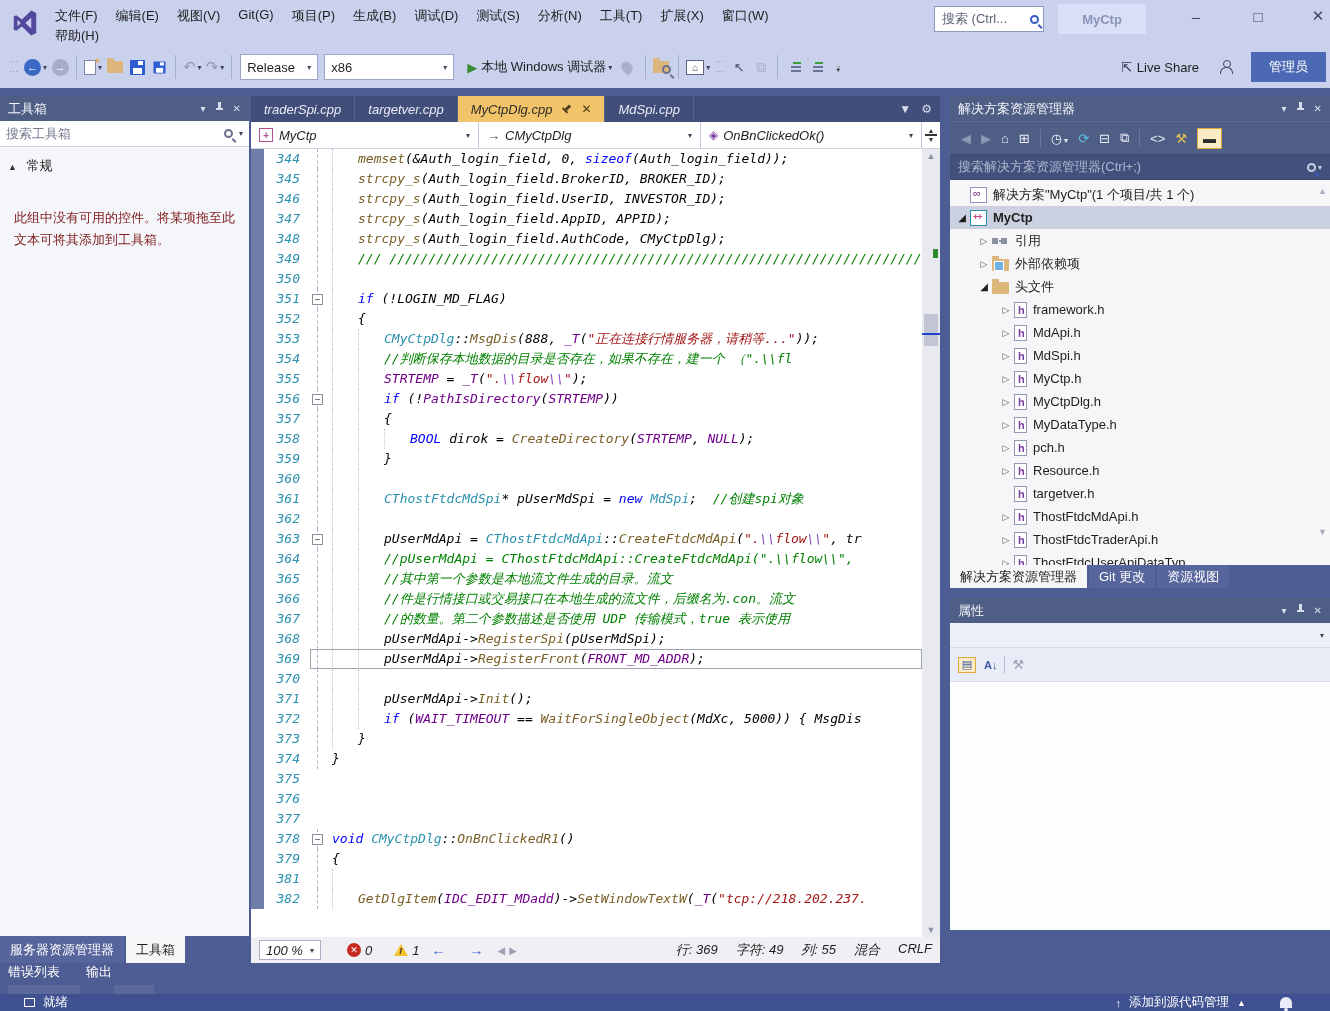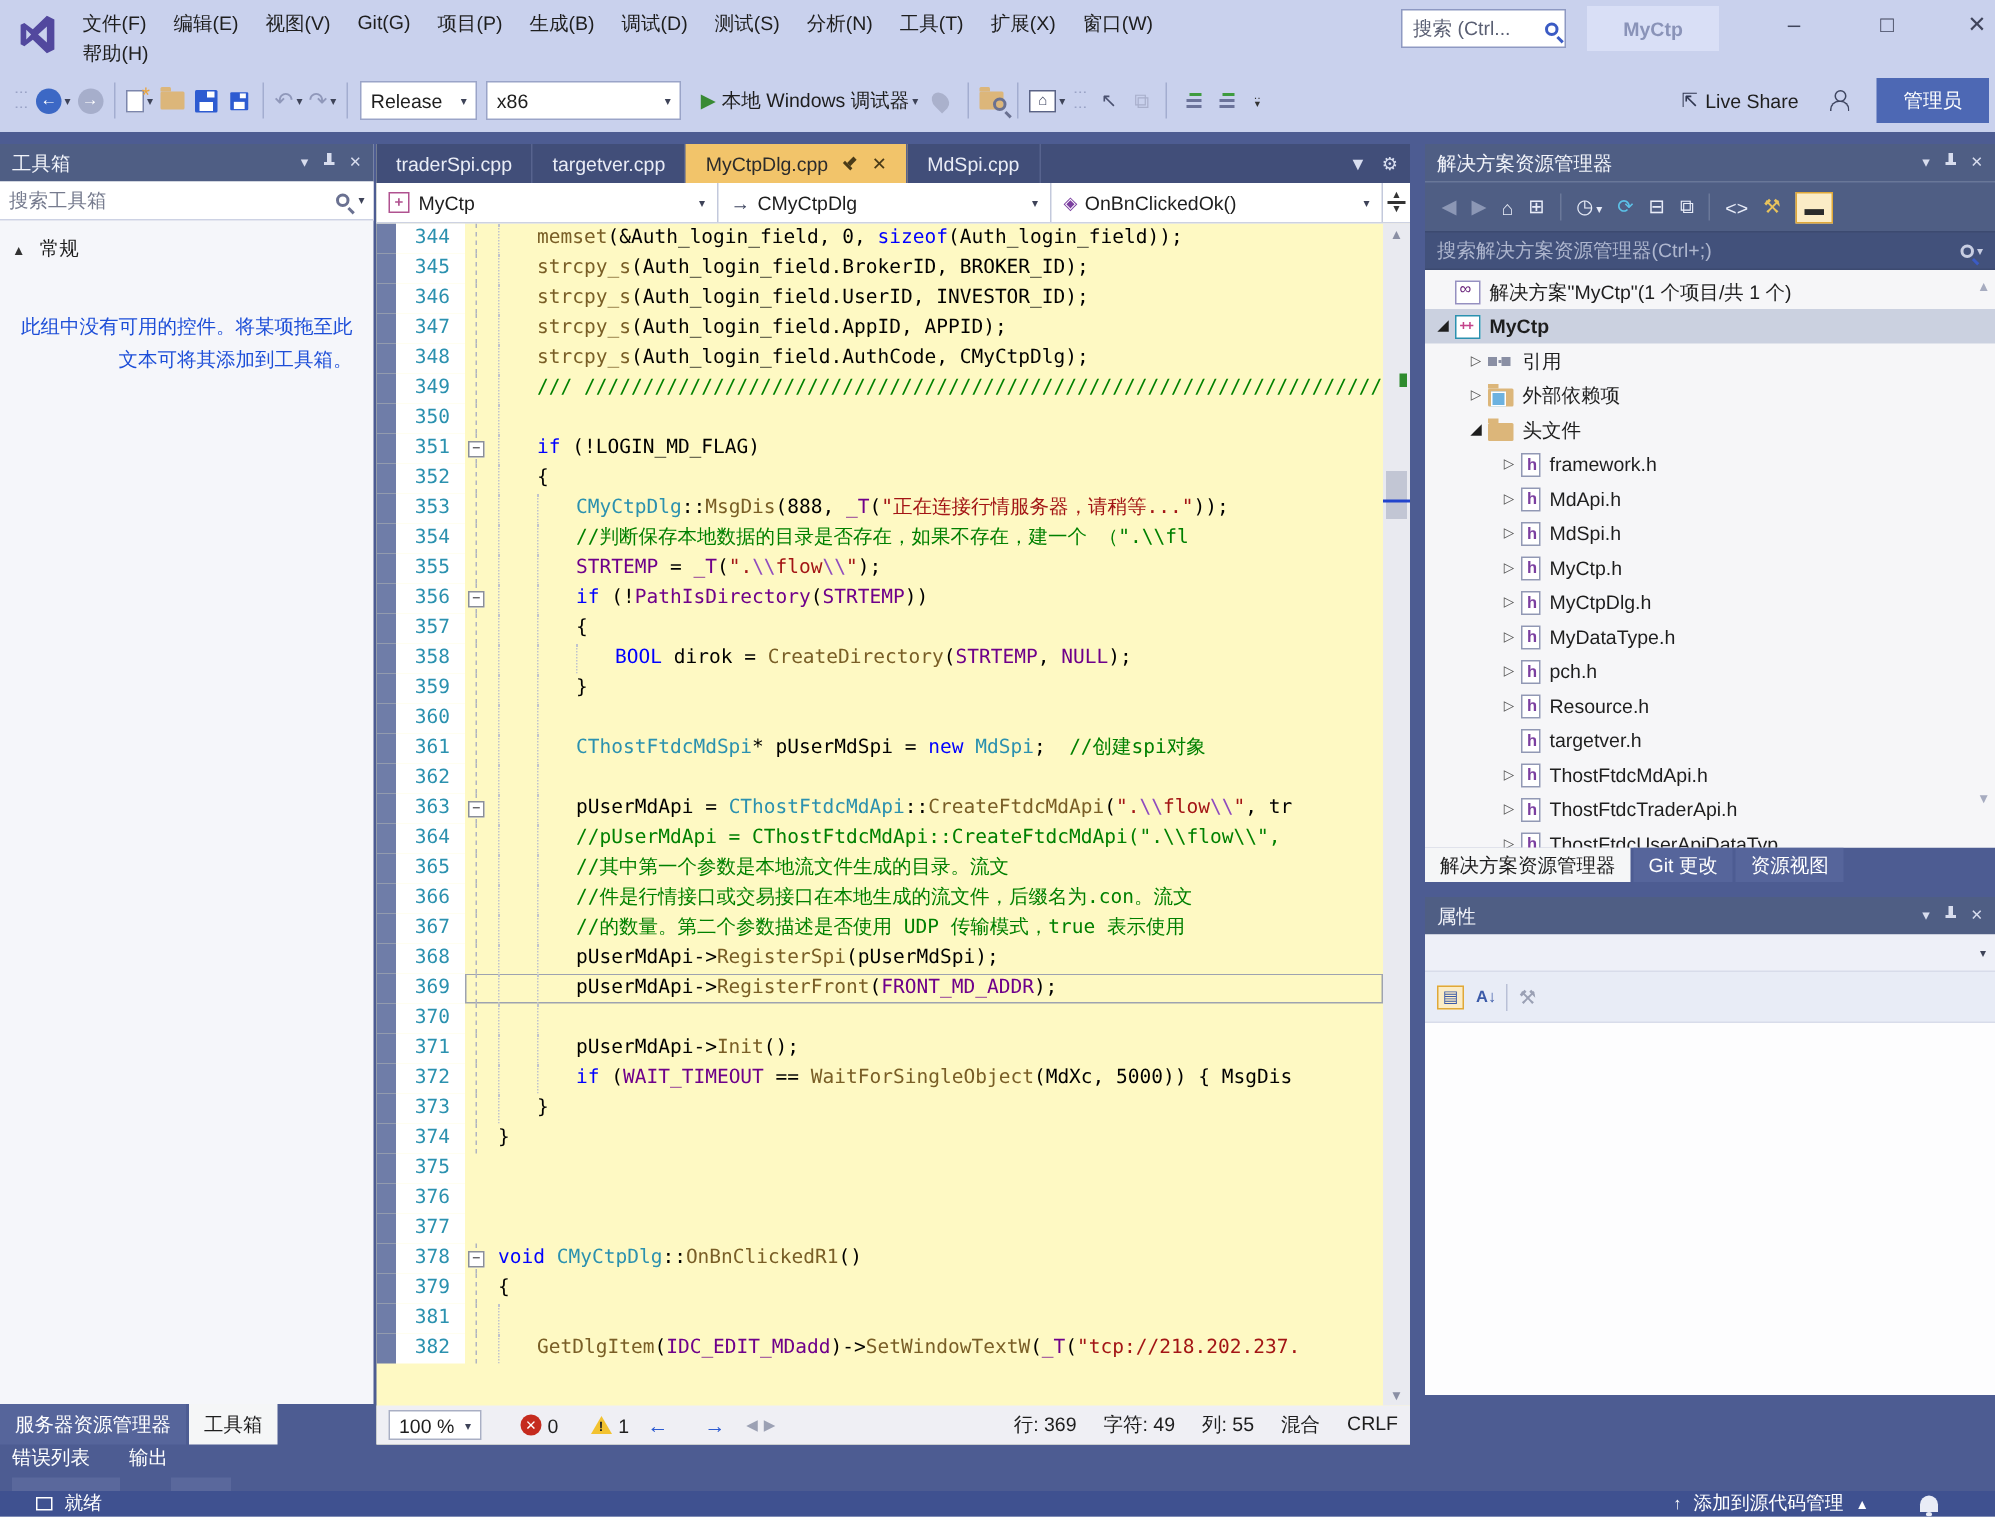--- a/index.html
+++ b/index.html
@@ -70,28 +70,28 @@
   .pin-ic:before{content:"";position:absolute;left:3px;top:0;width:3px;height:6px;background:#D8DDEE;}
   .pin-ic:after{content:"";position:absolute;left:1px;top:6px;width:7px;height:2px;background:#D8DDEE;box-shadow:3px 3px 0 -2px #D8DDEE;}
 
   
   .toolbox{position:absolute;left:0;top:8px;width:249px;height:840px;background:#F5F6FA;display:flex;flex-direction:column;}
   .tb-searchrow{height:26px;background:#fff;border-bottom:1px solid #CDD2E4;display:flex;align-items:center;padding:0 6px;color:#767B8E;}
   .tb-searchrow .ph{flex:1}
   .tb-body{flex:1;padding-top:6px;}
   .tb-section{padding:4px 8px;color:#1E1E1E;}
   .tb-section .tri{font-size:9px;margin-right:6px;color:#333;}
-  .tb-empty{margin:28px 14px;text-align:right;line-height:1.7;color:#1d4ed8;}
+  .tb-empty{margin:28px 14px;text-align:left;line-height:1.7;color:#7f1d1d;}
   .tb-tabs{position:absolute;left:0;bottom:-27px;height:27px;display:flex;align-items:stretch;}
   .btab{display:flex;align-items:center;padding:0 10px;margin-right:2px;white-space:nowrap;}
   .btab.on{background:#F5F6F7;color:#1E1E1E;}
   .btab.off{background:#56659B;color:#fff;}
 
   
-  .editor{position:absolute;left:251px;top:8px;width:689px;height:867px;background:#fef9c3;}
+  .editor{position:absolute;left:251px;top:8px;width:689px;height:867px;background:#ffffff;font-style:italic;}
   .tabstrip{position:absolute;left:0;top:0;right:0;height:26px;background:#414E79;display:flex;color:#E9ECF6;}
   .dtab{display:flex;align-items:center;padding:0 13px;border-right:1px solid #57638E;white-space:nowrap;}
   .dtab.active{background:#F2C46A;color:#2B2B2B;}
   .dtab .tpin{display:inline-block;width:9px;height:10px;position:relative;margin-left:10px;transform:rotate(45deg);}
   .dtab .tpin:before{content:"";position:absolute;left:3px;top:0;width:3px;height:6px;background:#4A3B18;}
   .dtab .tpin:after{content:"";position:absolute;left:1px;top:6px;width:7px;height:2px;background:#4A3B18;}
   .dtab .tclose{margin-left:10px;color:#4A3B18;font-size:12px;}
   .tabstrip .tsicons{margin-left:auto;display:flex;align-items:center;padding-right:8px;color:#D8DEF0;}
   .tabstrip .tsicons span{margin-left:10px;font-size:12px;}
   .navbar{position:absolute;left:0;top:26px;right:0;height:27px;background:#fff;border-bottom:1px solid #CDD2E2;display:flex;}

